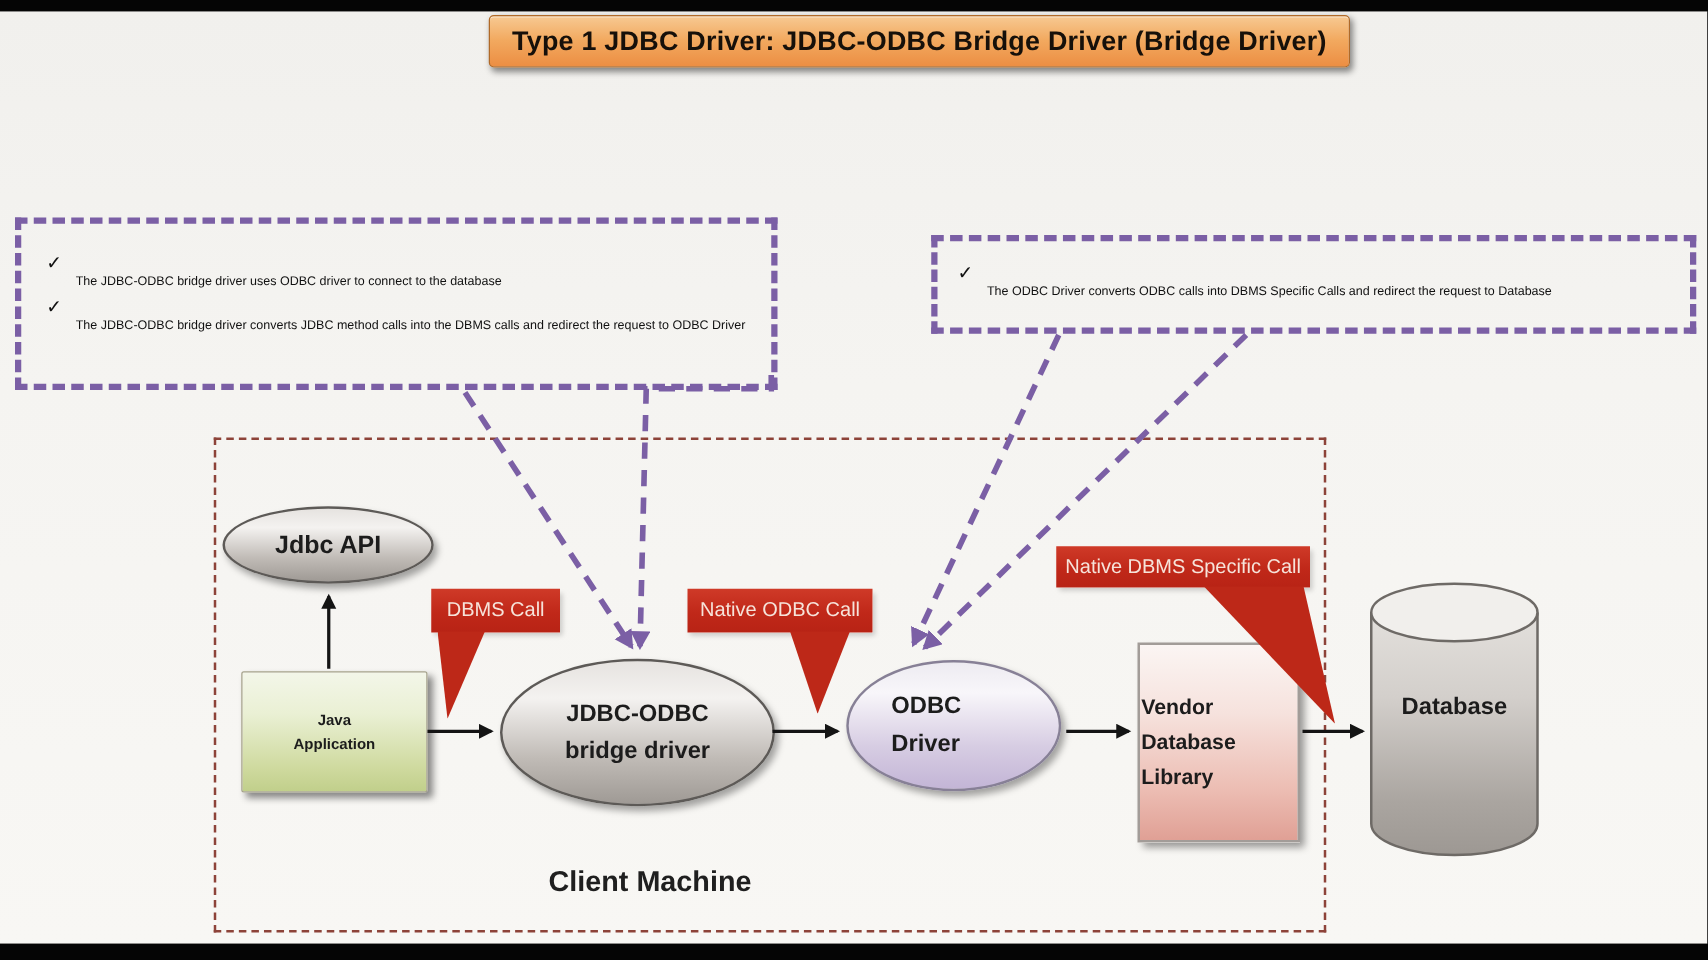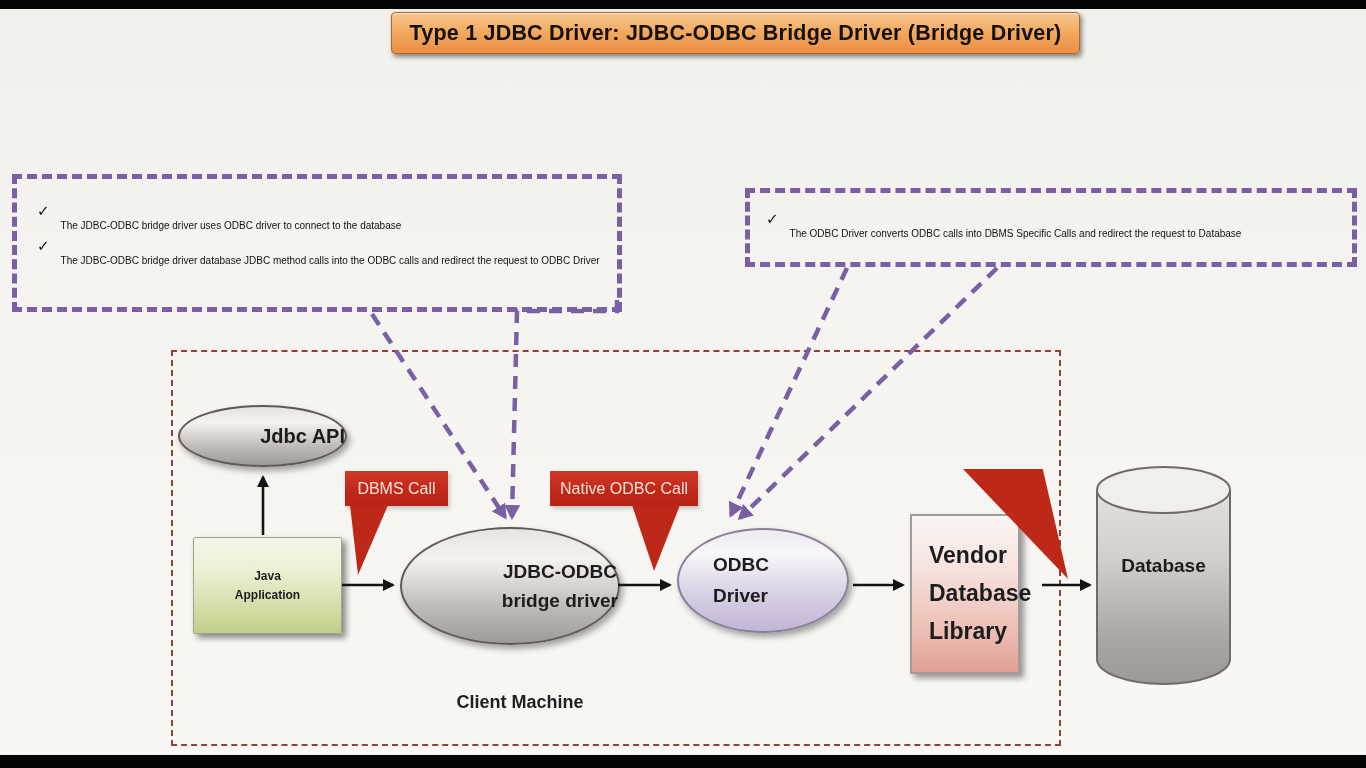--- a/index.html
+++ b/index.html
@@ -32,29 +32,29 @@
   .note-item{display:flex;gap:11px;margin-bottom:2px;}
   .note-check{flex:0 0 auto;font-size:15px;line-height:1.5;}
   .note-text{flex:1 1 auto;text-align:justify;font-size:10px;line-height:1.5;margin-top:18px;}
   
   .client-box{
     position:absolute;left:171px;top:341px;width:890px;height:396px;
     border:2px dashed #8d4339;box-sizing:border-box;
   }
   .client-label{
     position:absolute;left:400px;top:683px;width:240px;text-align:center;
-    font-size:18px;font-weight:bold;color:#1f1f1f;
+    font-size:23px;font-weight:bold;color:#1f1f1f;
   }
   
   .node-label{white-space:pre-line;font-weight:bold;color:#1c1c1c;}
   .ellipse{
     position:absolute;border-radius:50%;
     border:2px solid #5d5a57;
     box-shadow:3px 4px 6px rgba(0,0,0,0.35);
-    display:flex;align-items:center;justify-content:flex-end;text-align:center;
+    display:flex;align-items:center;justify-content:center;text-align:center;
   }
   .ellipse-gray{
     background:linear-gradient(180deg,#e6e3e0 0%,#f4f2f0 26%,#c0bbb6 68%,#9f9a95 100%);
   }
   .jdbc-api{left:178px;top:396px;width:165px;height:58px;font-size:20px;}
   .bridge{left:400px;top:518px;width:216px;height:114px;font-size:19px;line-height:1.55;}
   .odbc{
     left:677px;top:519px;width:172px;height:105px;font-size:19px;line-height:1.6;
     border:2px solid #878096;justify-content:flex-start;text-align:left;
     background:linear-gradient(180deg,#edebf1 0%,#f8f6fa 24%,#d7cde3 66%,#c3b5d6 100%);
@@ -62,26 +62,26 @@
   }
   .java-app{
     position:absolute;left:193px;top:528px;width:147px;height:95px;
     border:1px solid #a5a28b;border-radius:2px;
     background:linear-gradient(180deg,#f3f6e9 0%,#eaf0d4 35%,#cfda9f 80%,#c1cf8b 100%);
     box-shadow:4px 4px 6px rgba(0,0,0,0.45);
     display:flex;align-items:center;justify-content:center;text-align:center;
     font-size:12px;line-height:1.55;
   }
   .vendor{
-    position:absolute;left:910px;top:505px;width:110px;height:160px;
+    position:absolute;left:910px;top:505px;width:130px;height:160px;
     border:2px solid #a29c98;
     background:linear-gradient(180deg,#fbf5f3 0%,#f6e2dd 35%,#ecbcb2 75%,#e0a095 100%);
     box-shadow:4px 4px 6px rgba(0,0,0,0.4);
-    display:flex;align-items:center;box-sizing:border-box;padding-left:17px;
-    font-size:23px;line-height:1.65;text-align:left;
+    display:flex;align-items:center;box-sizing:border-box;padding-left:1px;
+    font-size:17px;line-height:1.65;text-align:left;
   }
   .db-label{
     position:absolute;left:1098px;top:546px;width:131px;text-align:center;
     font-size:19px;font-weight:bold;color:#1c1c1c;
   }
   
   .callout{
     position:absolute;display:flex;align-items:center;justify-content:center;
     background:linear-gradient(180deg,#cf3a28 0%,#c02819 55%,#b82315 100%);
     color:#f6e3da;font-size:16px;
@@ -110,21 +110,21 @@
       <span>Type 1 JDBC Driver: JDBC-ODBC Bridge Driver (Bridge Driver)</span>
     </div>
 
     <div class="note note-left">
       <div class="note-item">
         <span class="note-check">✓</span>
         <span class="note-text">The JDBC-ODBC bridge driver uses ODBC driver to connect to the database</span>
       </div>
       <div class="note-item">
         <span class="note-check">✓</span>
-        <span class="note-text">The JDBC-ODBC bridge driver database JDBC method calls into the ODBC calls and redirect the request to ODBC Driver</span>
+        <span class="note-text">The JDBC-ODBC bridge driver converts JDBC method calls into the DBMS calls and redirect the request to ODBC Driver</span>
       </div>
     </div>
 
     <div class="note note-right">
       <div class="note-item">
         <span class="note-check">✓</span>
         <span class="note-text">The ODBC Driver converts ODBC calls into DBMS Specific Calls and redirect the request to Database</span>
       </div>
     </div>
 
@@ -159,20 +159,23 @@
     <div class="callout co-jdbc">
       <span>DBMS Call</span>
     </div>
     <div class="pointer p-jdbc"></div>
 
     <div class="callout co-odbc">
       <span>Native ODBC Call</span>
     </div>
     <div class="pointer p-odbc"></div>
 
+    <div class="callout co-dbms">
+      <span>Native DBMS Specific Call</span>
+    </div>
     <div class="pointer p-dbms"></div>
 
     <svg class="overlay" width="1366" height="768" viewBox="0 0 1366 768">
       <defs>
         <linearGradient id="cylGrad" x1="0" y1="0" x2="0" y2="1">
           <stop offset="0%" stop-color="#e3e0dc"></stop>
           <stop offset="35%" stop-color="#d3cfcb"></stop>
           <stop offset="78%" stop-color="#aaa5a0"></stop>
           <stop offset="100%" stop-color="#9d9893"></stop>
         </linearGradient>

